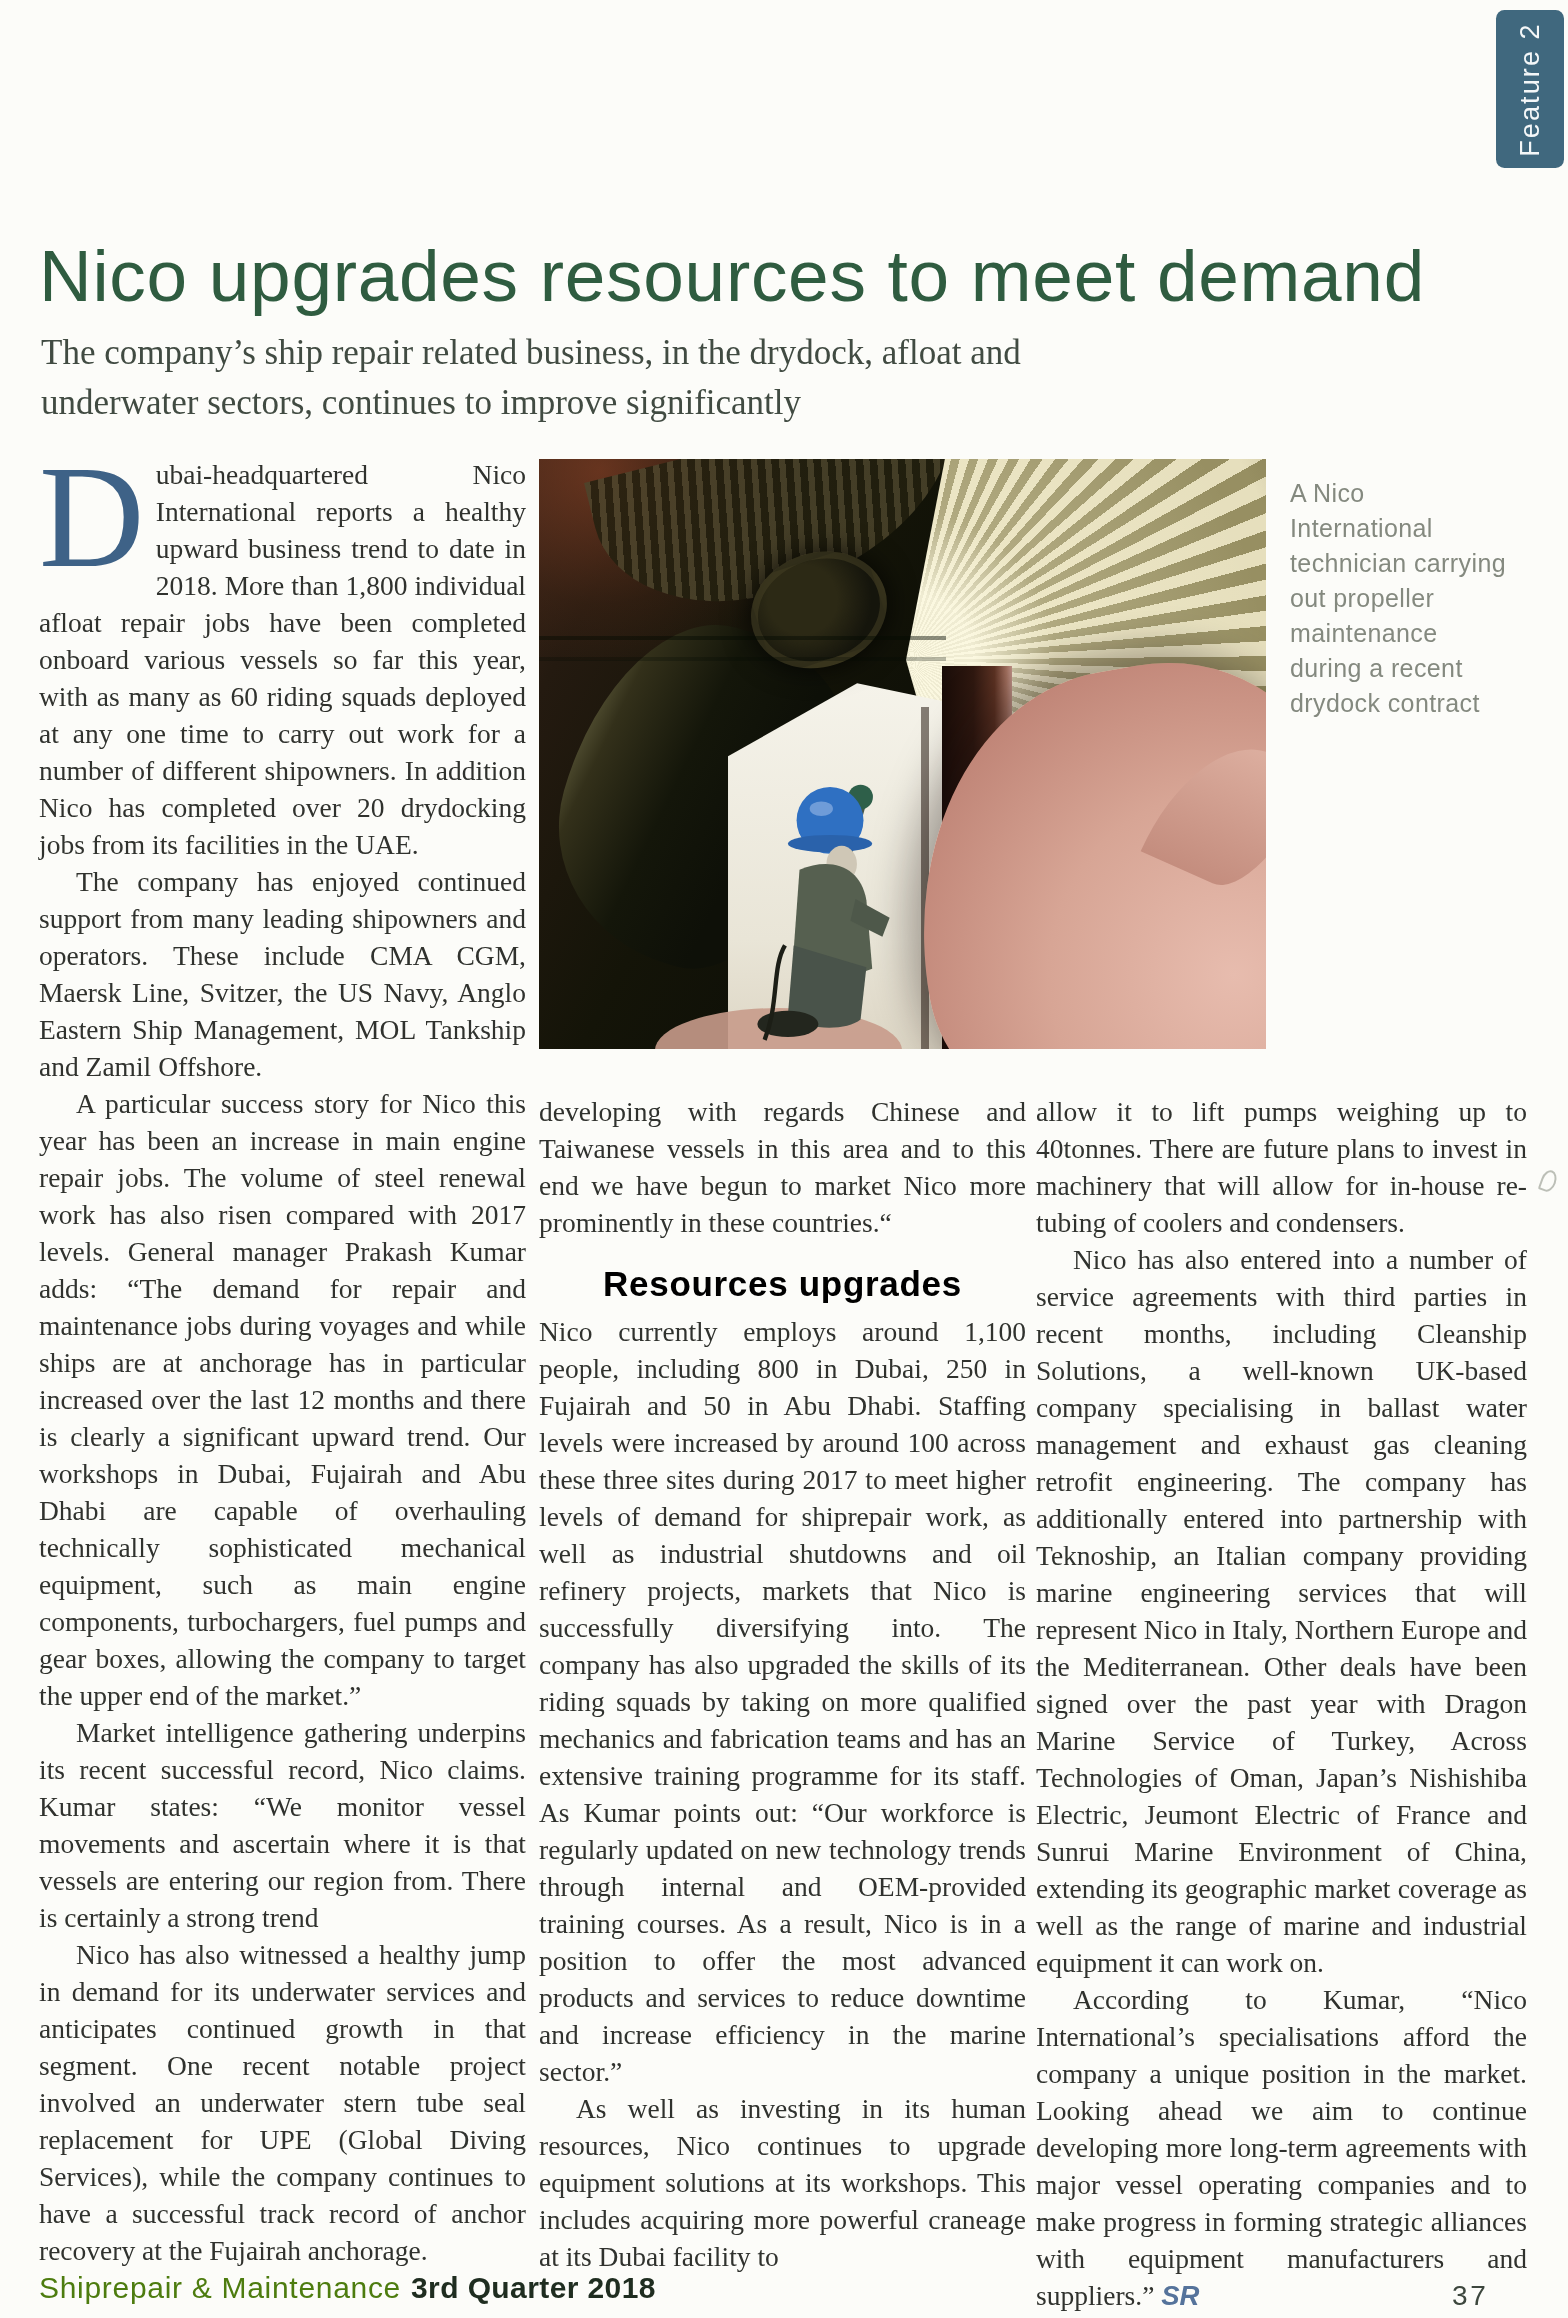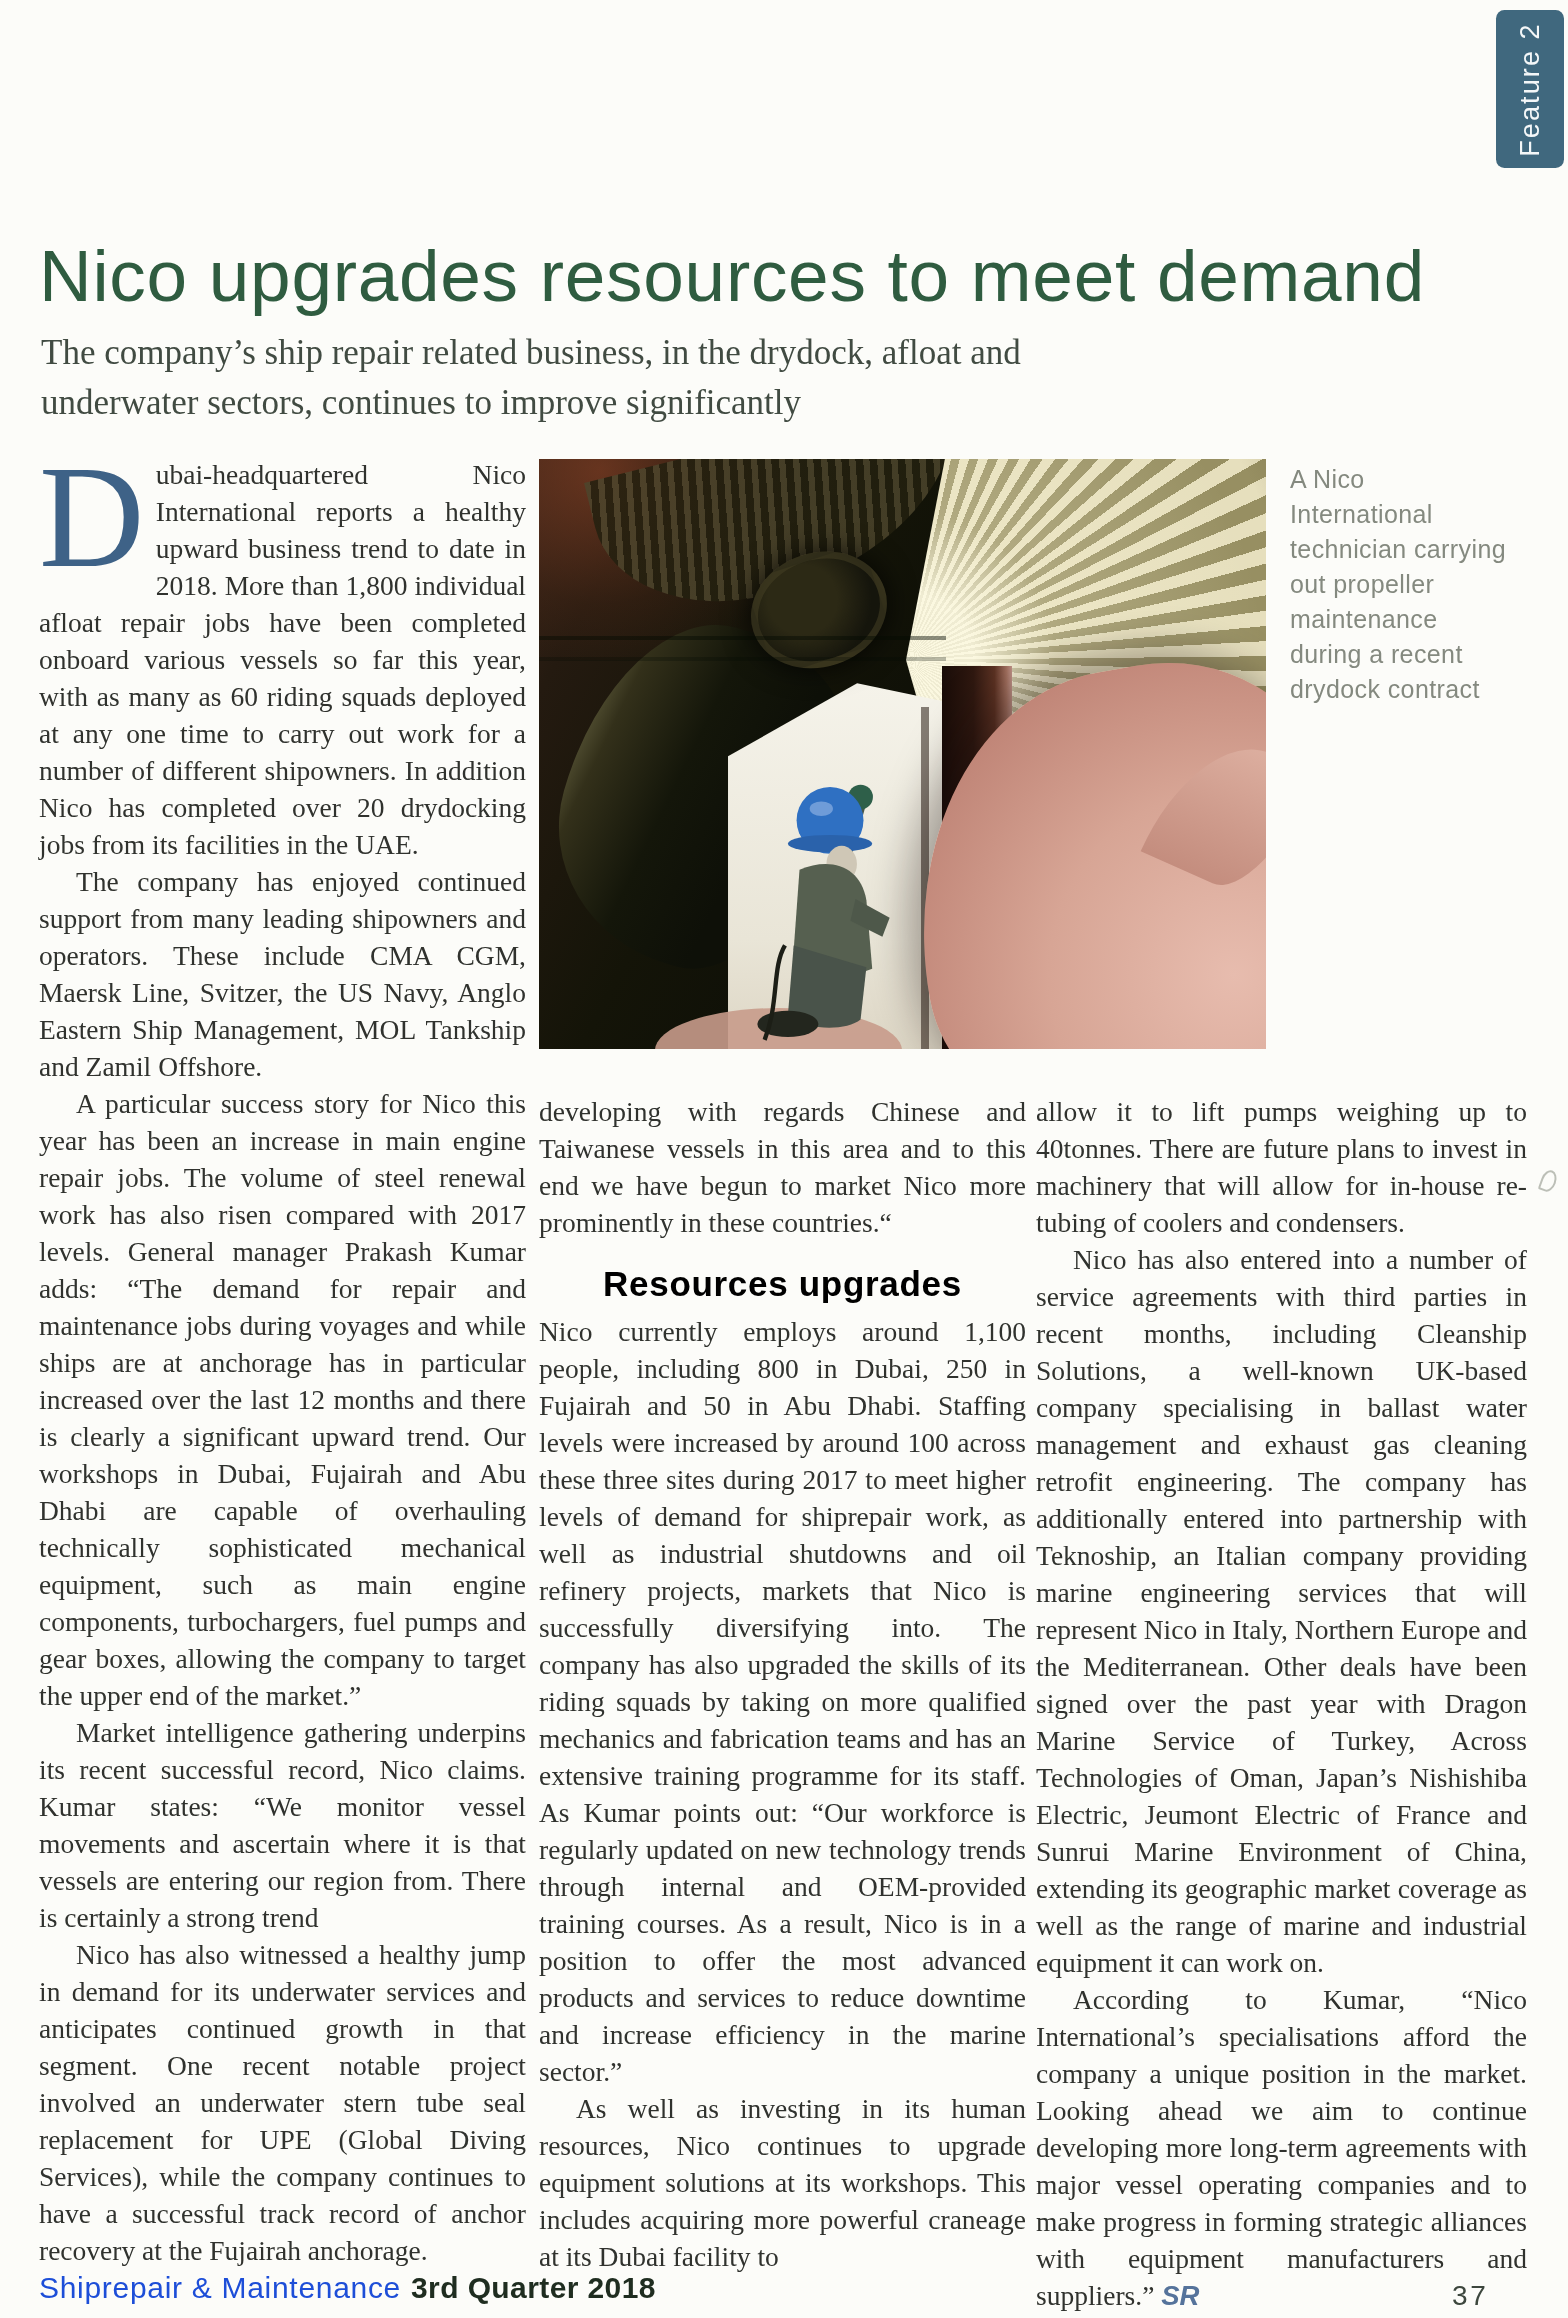--- a/index.html
+++ b/index.html
@@ -57,26 +57,26 @@
   .ph-pink{right:-10%;bottom:-16%;width:58%;height:80%;transform:rotate(-10deg);
         background:radial-gradient(circle at 72% 68%,#e7bcae 0%,#d7a595 42%,#c08577 78%,#b47a6e 100%);
         border-radius:58% 42% 12% 60%/68% 32% 22% 42%;box-shadow:-12.7px -15.5px 42px rgba(20,10,8,.35);}
   .ph-pinktip{right:-4%;top:48%;width:18%;height:24%;transform:rotate(24deg);
         background:linear-gradient(#dcae9f,#c48d7e);border-radius:60% 40% 40% 60%/100% 0 100% 0;}
   .ph-floor{left:16%;bottom:-2%;width:34%;height:9%;background:#c89b8b;
         border-radius:100% 100% 0 0/160% 160% 0 0;opacity:.9;}
   .ph-streak{left:0;width:56%;height:4.2px;background:rgba(5,10,2,.45);}
   .tech-svg{position:absolute;left:25%;top:45%;width:28%;height:55%;}
   
-  .caption{position:absolute;left:1290px;top:462px;width:239px;
+  .caption{position:absolute;left:1290px;top:476px;width:239px;
         font-family:"Liberation Sans",sans-serif;font-size:25px;line-height:35px;
         color:#84897f;white-space:pre-line;letter-spacing:0.4px;}
   
   .footer{position:absolute;left:39px;top:2271px;font-family:"Liberation Sans",sans-serif;font-size:30px;}
-  .footer .mag{color:#1d4ed8;letter-spacing:0.7px;}
+  .footer .mag{color:#4d7c0f;letter-spacing:0.7px;}
   .footer .issue{color:#1f2d20;font-weight:700;margin-left:10px;letter-spacing:0.4px;}
   .pagenum{position:absolute;left:1452px;top:2280px;font-family:"Liberation Sans",sans-serif;
         font-size:28px;color:#3d473e;letter-spacing:2.8px;}
   .scan-mark{position:absolute;left:1541px;top:1170px;width:11.3px;height:18.3px;
         border:2.8px solid #9a9e94;border-radius:50% 50% 50% 10%;transform:rotate(20deg);opacity:.65;}
 </style>
 </head>
 <body>
 
 <div class="page">

